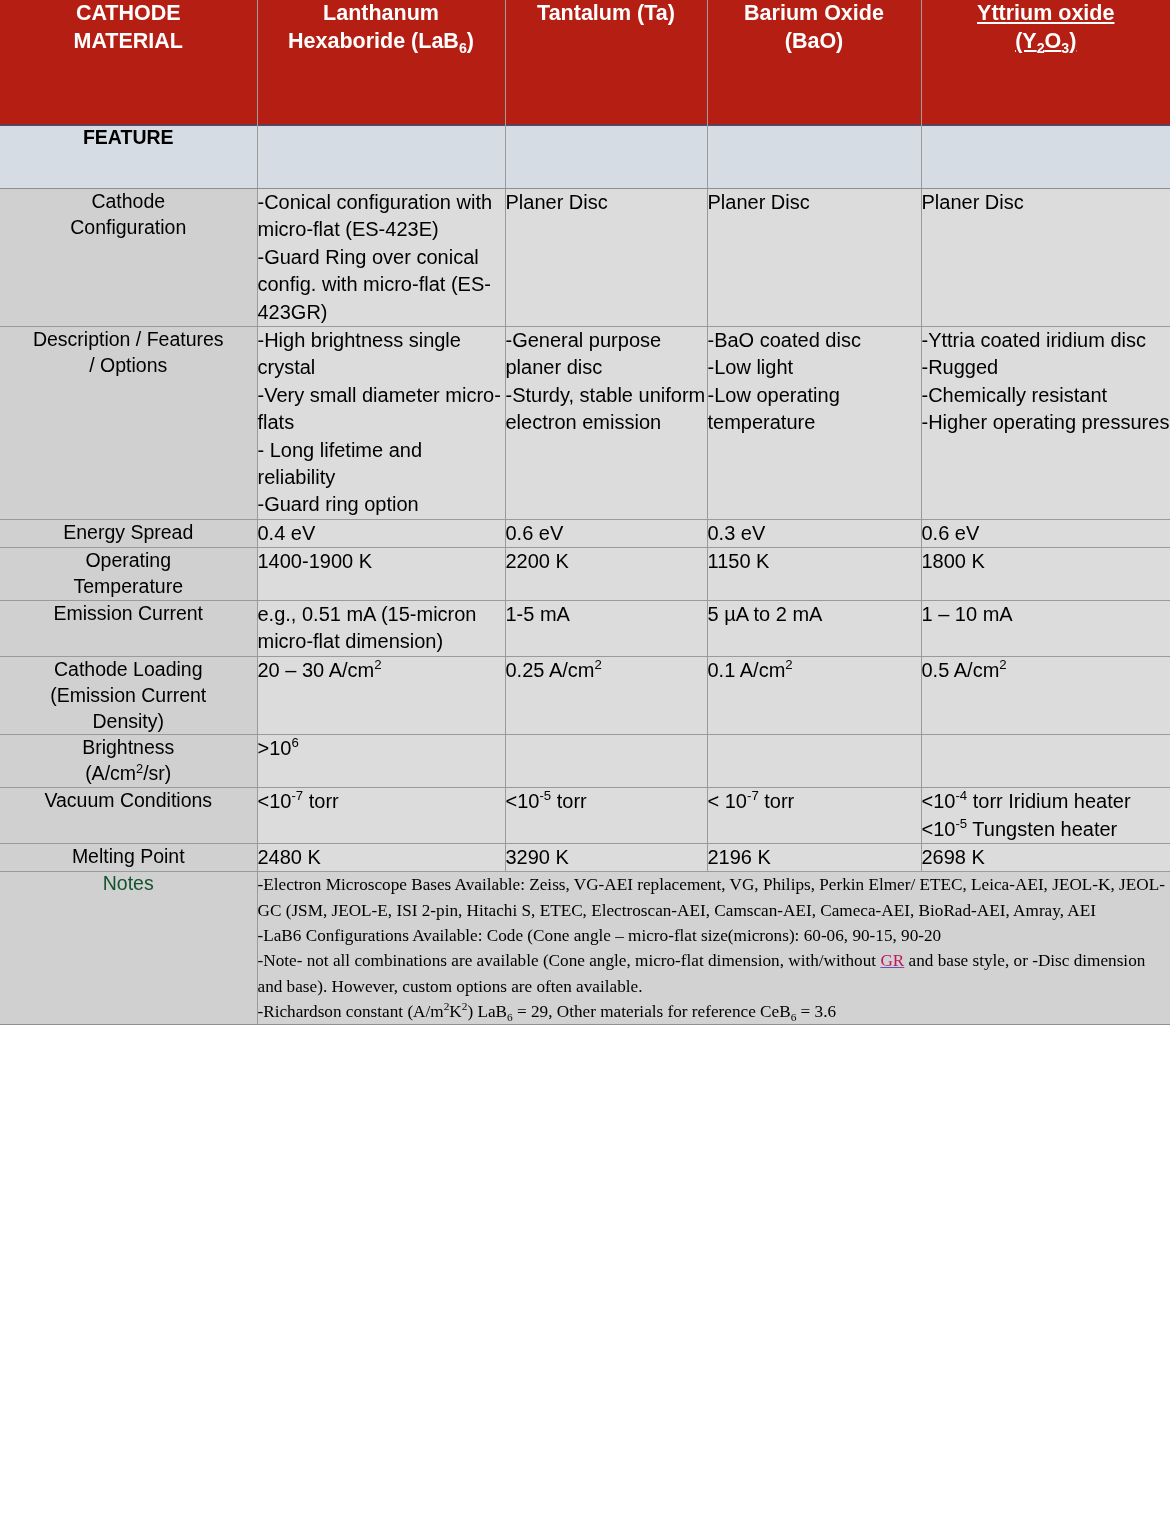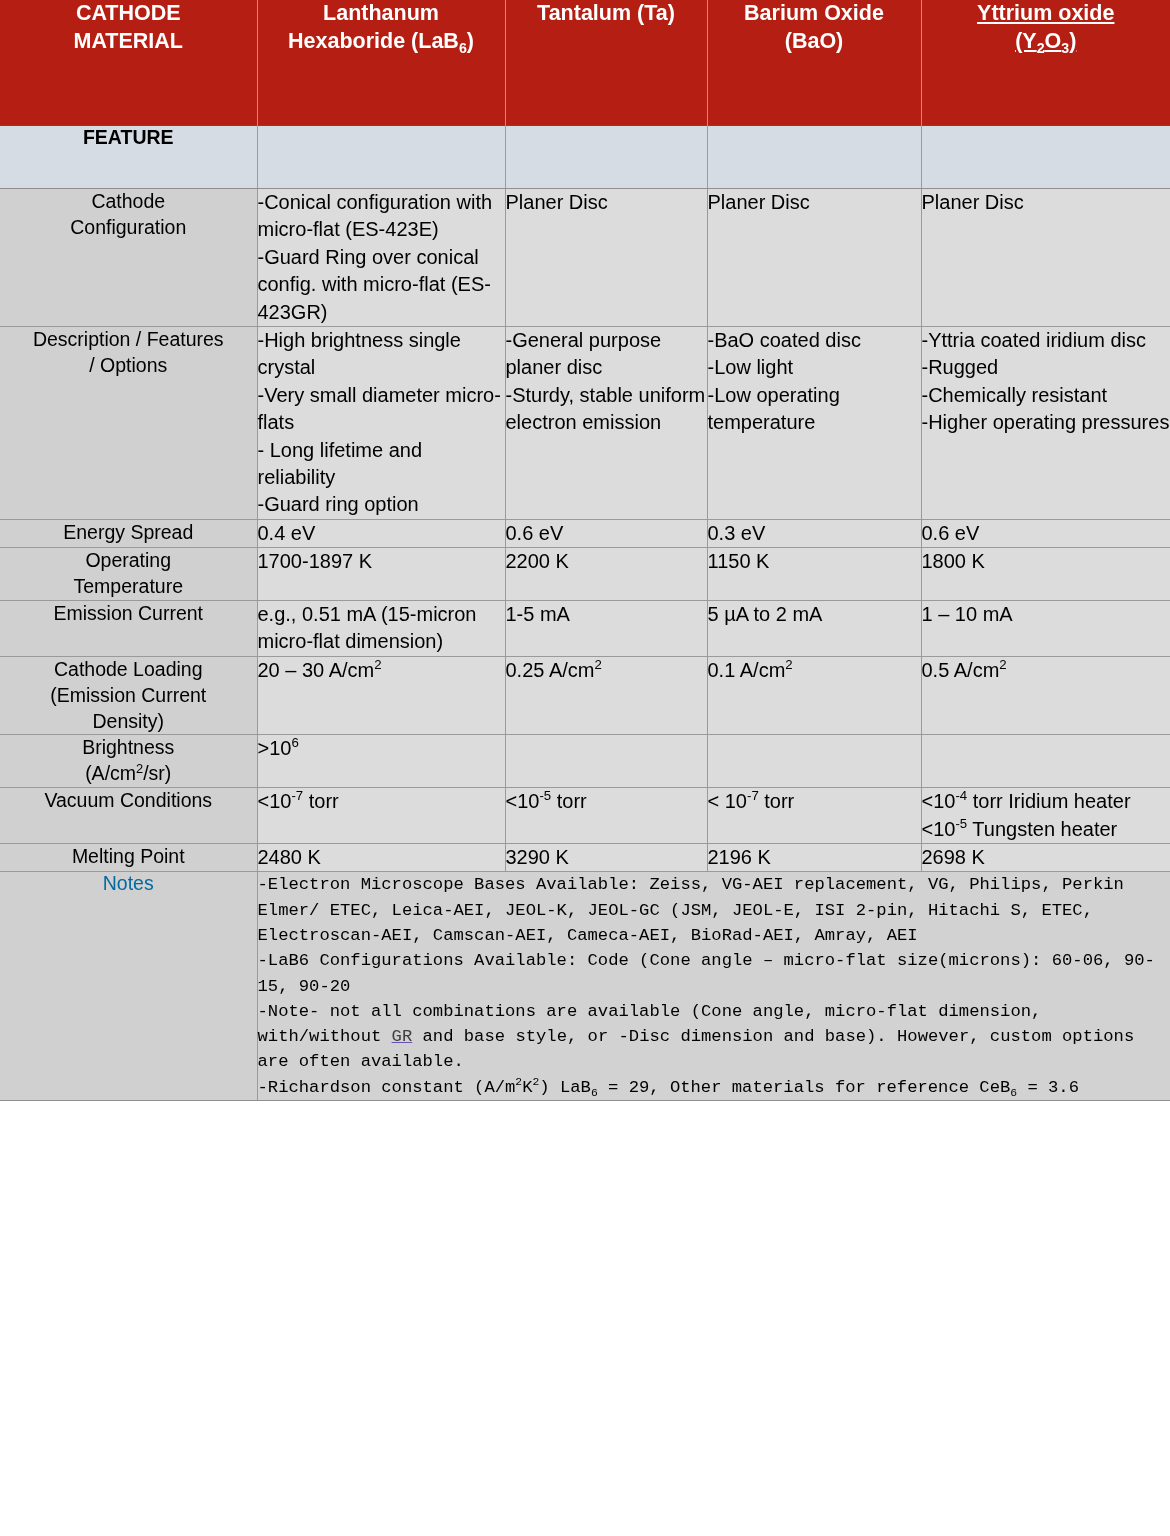--- a/index.html
+++ b/index.html
@@ -79,39 +79,39 @@
   }
   .cell:last-child { border-right: none; }
 
   .rowlabel.mid, .cell.mid { vertical-align: middle; }
 
   
   .notes-label {
     background: #d0d0d0;
     text-align: center;
     font-size: 19.5px;
-    color: #0369a1;
+    color: #14532d;
     padding: 9px 10px;
     border-right: 1px solid #9a9a9a;
     border-bottom: 1px solid #8f8f8f;
     vertical-align: top;
   }
   .notes-cell {
     background: #d2d2d2;
     border-bottom: 1px solid #8f8f8f;
     padding: 34px 12px 12px 13px;
     font-family: "Liberation Serif", serif;
     font-size: 17.2px;
     line-height: 1.47;
     color: #000;
     vertical-align: top;
   }
-  .notes-cell .nline { white-space: normal; font-family: Liberation Mono, monospace; }
+  .notes-cell .nline { white-space: normal; }
   .gr-mark {
-    color: #404040;
+    color: #be185d;
     text-decoration: underline;
     text-decoration-color: #6b4fb8;
   }
   sup { font-size: 0.66em; line-height: 0; vertical-align: super; }
   sub { font-size: 0.66em; line-height: 0; vertical-align: sub; }
 </style>
 </head>
 <body>
 
 <table id="cathode-table">
@@ -193,21 +193,21 @@
     <td class="cell">0.6 eV</td>
     <td class="cell">0.3 eV</td>
     <td class="cell">0.6 eV</td>
   </tr>
 
   <tr>
     <td class="rowlabel">
       <span>Operating</span><br>
       <span>Temperature</span>
     </td>
-    <td class="cell">1700-1897 K</td>
+    <td class="cell">1400-1900 K</td>
     <td class="cell">2200 K</td>
     <td class="cell">1150 K</td>
     <td class="cell">1800 K</td>
   </tr>
 
   <tr>
     <td class="rowlabel">Emission Current</td>
     <td class="cell">e.g., 0.51 mA (15-micron micro-flat dimension)</td>
     <td class="cell">1-5 mA</td>
     <td class="cell">5 µA to 2 mA</td>

